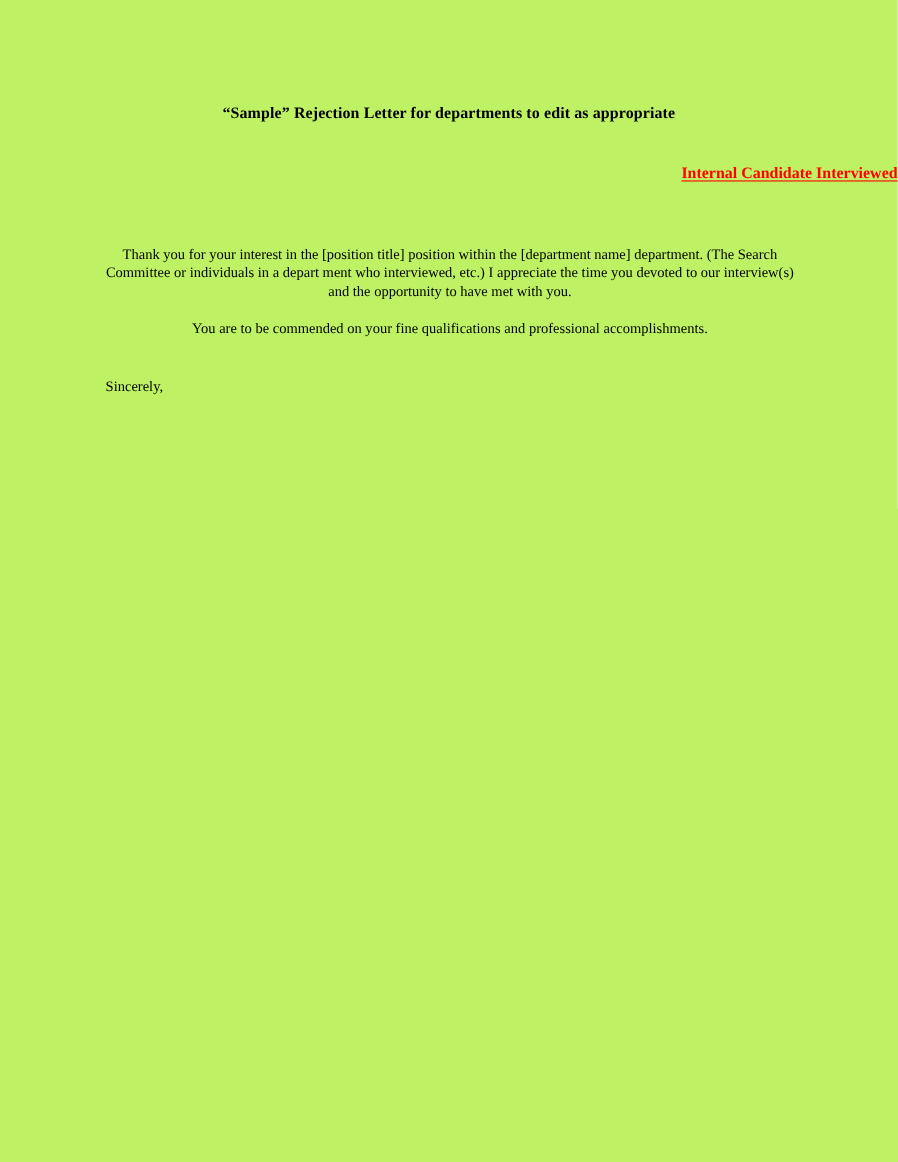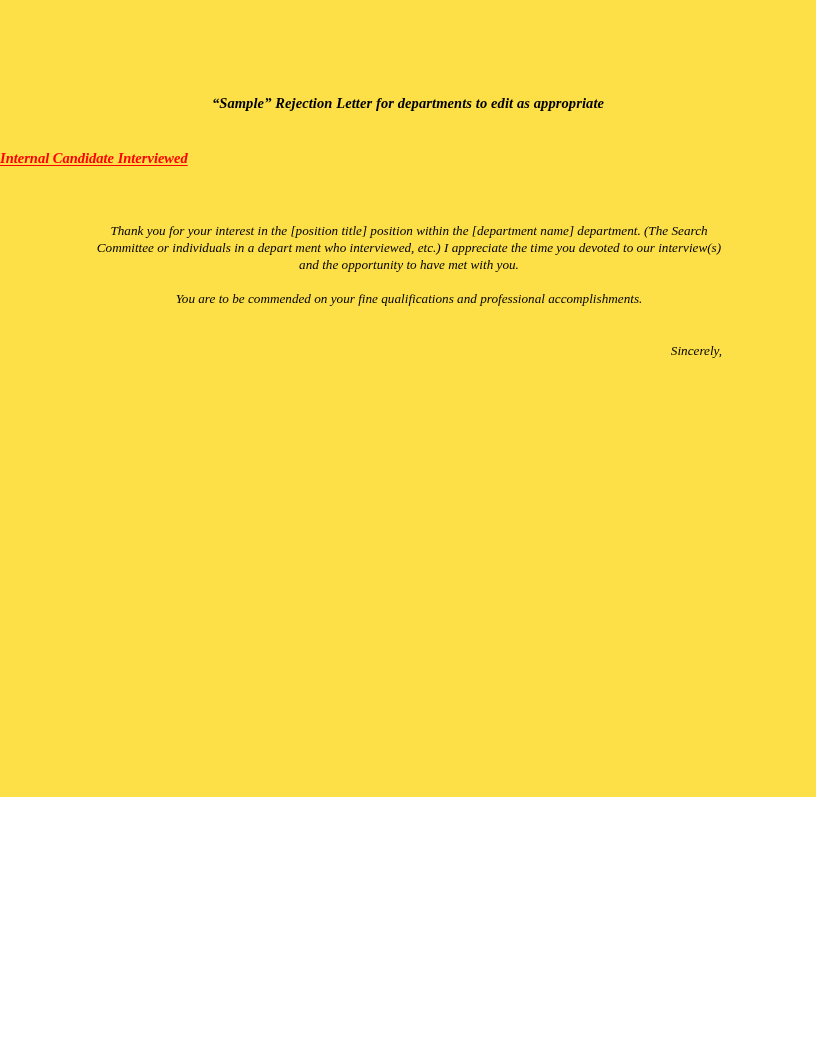--- a/index.html
+++ b/index.html
@@ -13,43 +13,42 @@
     height: 1056px;
     position: relative;
     overflow: hidden;
     font-family: "Liberation Serif", "DejaVu Serif", serif;
     color: #000000;
     -webkit-font-smoothing: antialiased;
   }
   .page {
     position: relative;
     width: 816px;
-    height: 797px;
-    background: #fde047;
+    height: 1056px;
+    background: #bef264;
     box-sizing: border-box;
-    font-style: italic;
   }
   .doc-title {
     position: absolute;
     left: 0;
     right: 0;
     top: 95px;
     text-align: center;
     font-weight: bold;
     font-size: 14.5px;
     letter-spacing: 0.1px;
     line-height: 17px;
     white-space: nowrap;
   }
   .doc-subtitle {
     position: absolute;
     left: 0;
     right: 0;
     top: 149px;
-    text-align: left;
+    text-align: right;
     font-weight: bold;
     font-size: 14.5px;
     line-height: 18px;
     color: #ff0000;
     text-decoration: underline;
     text-underline-offset: 2px;
     white-space: nowrap;
   }
   .body-block {
     position: absolute;
@@ -68,21 +67,20 @@
     margin: 0 0 17px 0;
     text-align: center;
   }
   .para-gap-large {
     margin-bottom: 18px;
   }
   .closing {
     font-size: 13.2px;
     line-height: 17px;
     margin: 35px 0 0 0;
-    text-align: right;
   }
 </style>
 </head>
 <body>
 
 <div class="page">
 
   <div class="doc-title">“Sample” Rejection Letter for departments to edit as appropriate</div>
 
   <div class="doc-subtitle">Internal Candidate Interviewed</div>

